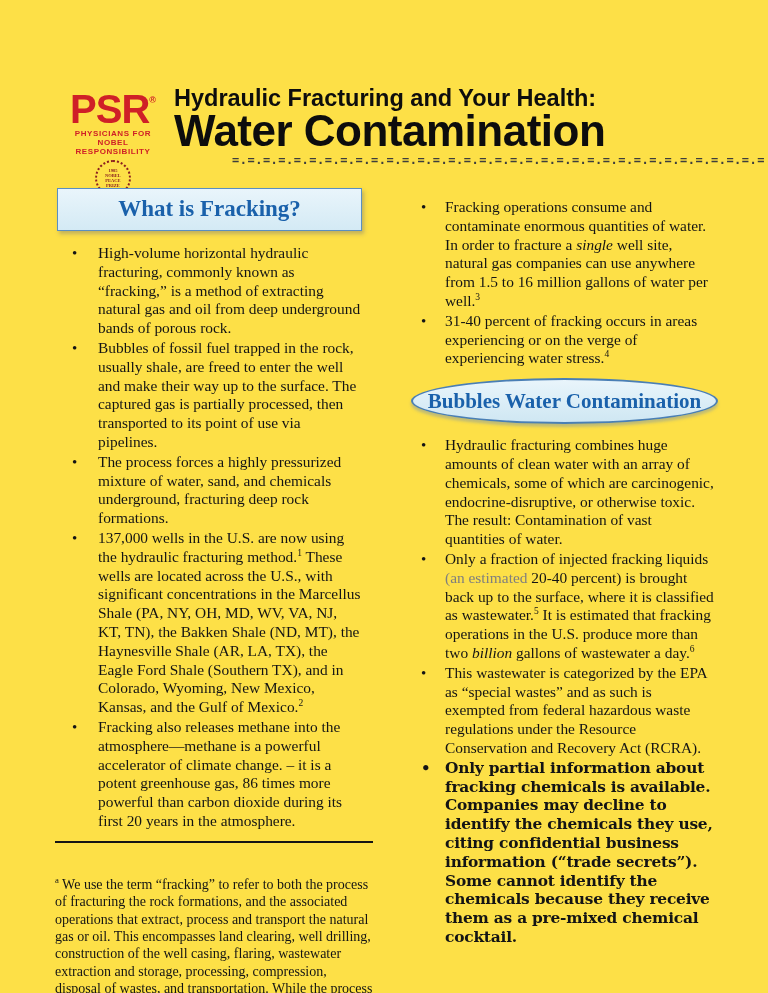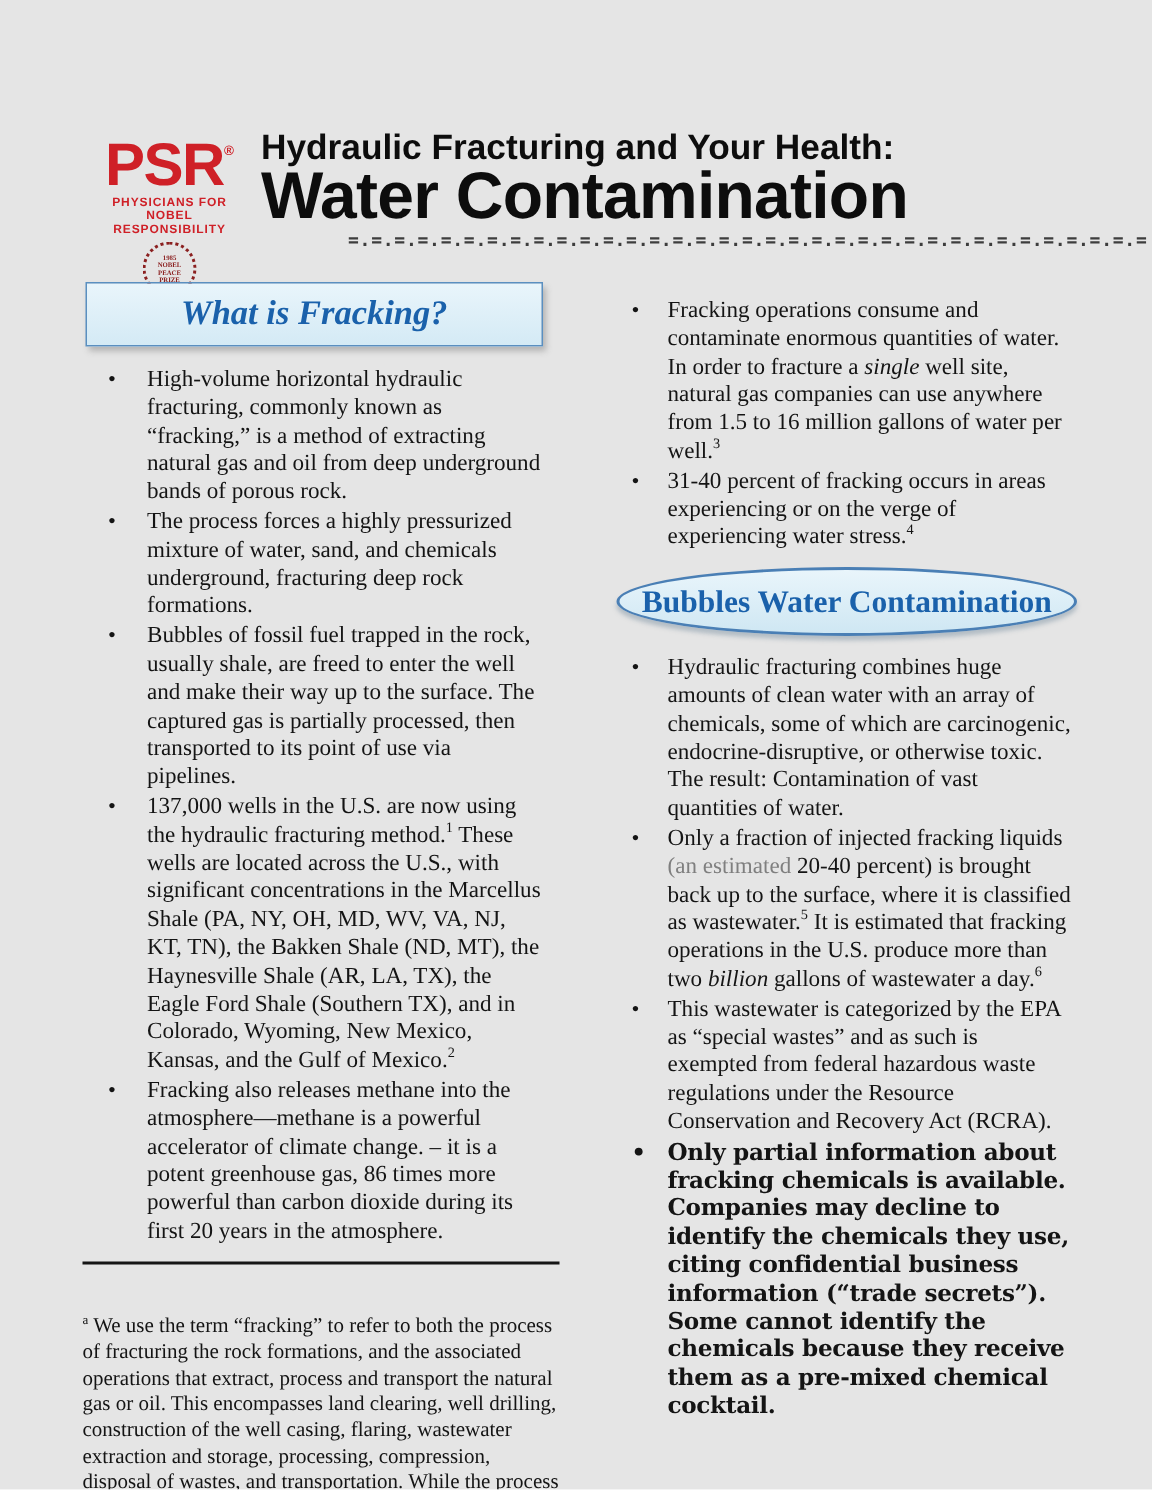--- a/index.html
+++ b/index.html
@@ -1,18 +1,18 @@
 <!DOCTYPE html>
 <html><head>
 <meta charset="utf-8">
 <style>
   html,body { margin:0; padding:0; background:#ffffff; }
   .page {
     position:relative; width:768px; height:993px; margin:0 auto;
-    background:#e5e5e5; box-sizing:border-box; padding-top:82px;
+    background:#fde047; box-sizing:border-box; padding-top:82px;
     font-family:"Liberation Serif", serif; color:#111;
     overflow:hidden;
   }
   
   .header-row { display:flex; margin-left:60px; height:104px; }
   .logo-block { width:106px; flex:0 0 106px; text-align:center; }
   .psr-acronym {
     font-family:"Liberation Sans", sans-serif; font-weight:bold;
     color:#cf2027; font-size:40px; line-height:36px; letter-spacing:-1px;
   }
@@ -48,21 +48,21 @@
   .columns { display:flex; padding:2px 46px 0 55px; gap:32px; }
   .col-left  { width:318px; flex:0 0 318px; }
   .col-right { width:319px; flex:0 0 319px; }
   
   .box-heading {
     box-sizing:border-box; width:305px; margin:0 auto 13px 2px;
     border:1.5px solid #5a8fc0;
     background:linear-gradient(#e9f5fb, #d4eaf5);
     box-shadow:2px 3px 4px rgba(120,120,120,0.45);
     text-align:center; padding:7px 0 8px;
-    font-weight:bold; font-size:23px; color:#1a61ab;font-style:italic;
+    font-weight:bold; font-size:23px; color:#1a61ab;
   }
   .oval-heading {
     box-sizing:border-box; width:307px; height:46px; margin:0 auto 12px;
     border:2px solid #4a7fb5; border-radius:50%;
     background:linear-gradient(#e9f5fb, #cfe7f3);
     box-shadow:0 3px 3px rgba(130,150,165,0.5);
     display:flex; align-items:center; justify-content:center;
     font-weight:bold; font-size:21px; color:#1a61ab;
   }
   
@@ -118,22 +118,22 @@
       <div class="deco-divider">=.=.=.=.=.=.=.=.=.=.=.=.=.=.=.=.=.=.=.=.=.=.=.=.=.=.=.=.=.=.=.=.=.=.=</div>
     </div>
   </div>
 
   <div class="columns">
 
     <div class="col-left">
       <div class="box-heading">What is Fracking?</div>
       <ul class="bullets">
           <li><span>High-volume horizontal hydraulic fracturing, commonly known as “fracking,” is a method of extracting natural gas and oil from deep underground bands of porous rock.</span></li>
+          <li><span>Bubbles of fossil fuel trapped in the rock, usually shale, are freed to enter the well and make their way up to the surface. The captured gas is partially processed, then transported to its point of use via pipelines.</span></li>
           <li><span>The process forces a highly pressurized mixture of water, sand, and chemicals underground, fracturing deep rock formations.</span></li>
-          <li><span>Bubbles of fossil fuel trapped in the rock, usually shale, are freed to enter the well and make their way up to the surface. The captured gas is partially processed, then transported to its point of use via pipelines.</span></li>
           <li><span>137,000 wells in the U.S. are now using the hydraulic fracturing method.</span><sup>1</sup><span>  These wells are located across the U.S., with significant concentrations in the Marcellus Shale (PA, NY, OH, MD, WV, VA, NJ, KT, TN), the Bakken Shale (ND, MT), the Haynesville Shale (AR, LA, TX), the Eagle Ford Shale (Southern TX), and in Colorado, Wyoming, New Mexico, Kansas, and the Gulf of Mexico.</span><sup>2</sup></li>
           <li><span>Fracking also releases methane into the atmosphere—methane is a powerful accelerator of climate change.  – it is a potent greenhouse gas, 86 times more powerful than carbon dioxide during its first 20 years in the atmosphere.</span></li>
         </ul>
       <hr class="footnote-divider">
       <div class="footnote"><sup>a</sup><span> We use the term “fracking” to refer to both the process of fracturing the rock formations, and the associated operations that extract, process and transport the natural gas or oil.  This encompasses land clearing, well drilling, construction of the well casing, flaring, wastewater extraction and storage, processing, compression, disposal of wastes, and transportation.  While the process presents risks to health at many steps, we focus here on impacts on water.</span></div>
     </div>
 
     <div class="col-right">
       <ul class="bullets">
           <li><span>Fracking operations consume and contaminate enormous quantities of water. In order to fracture a </span><span class="i">single</span><span> well site, natural gas companies can use anywhere from 1.5 to 16 million gallons of water per well.</span><sup>3</sup></li>

